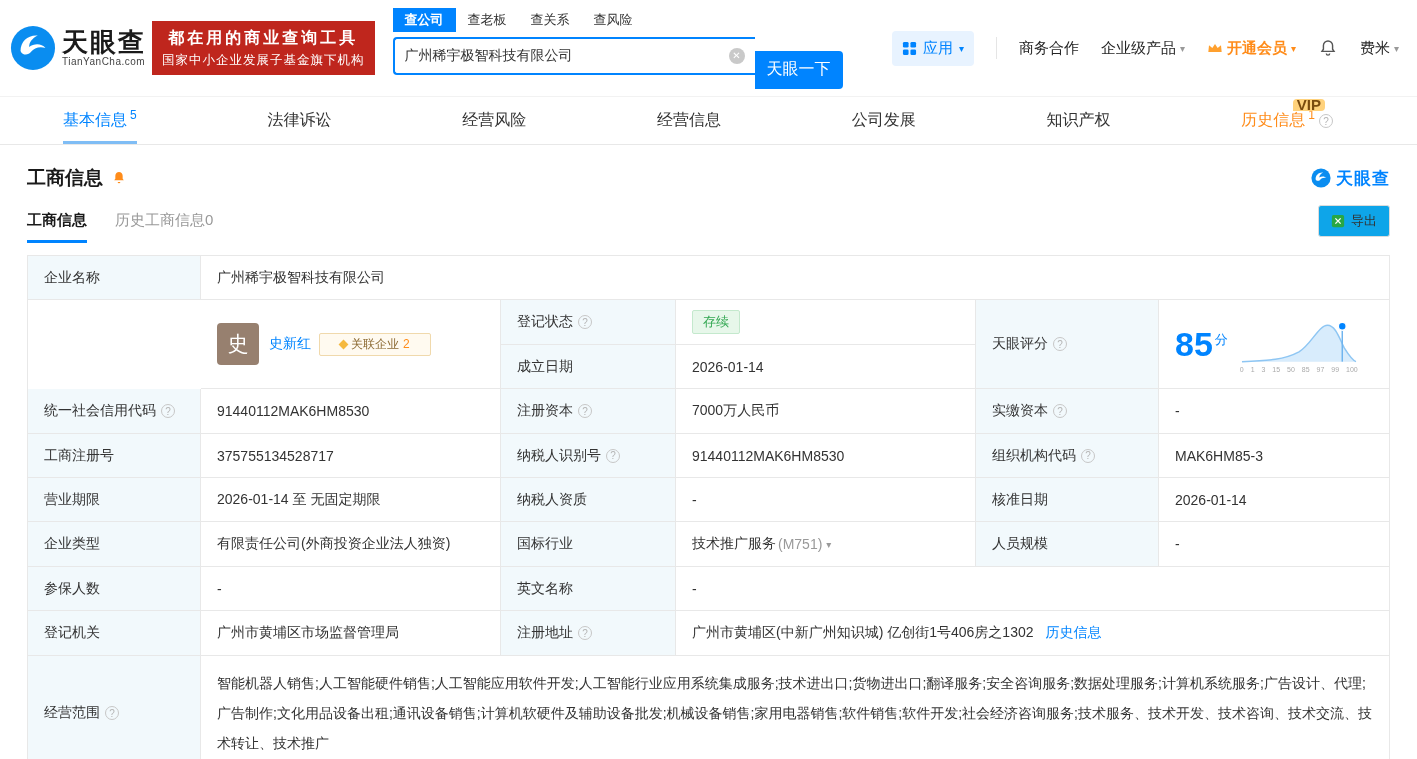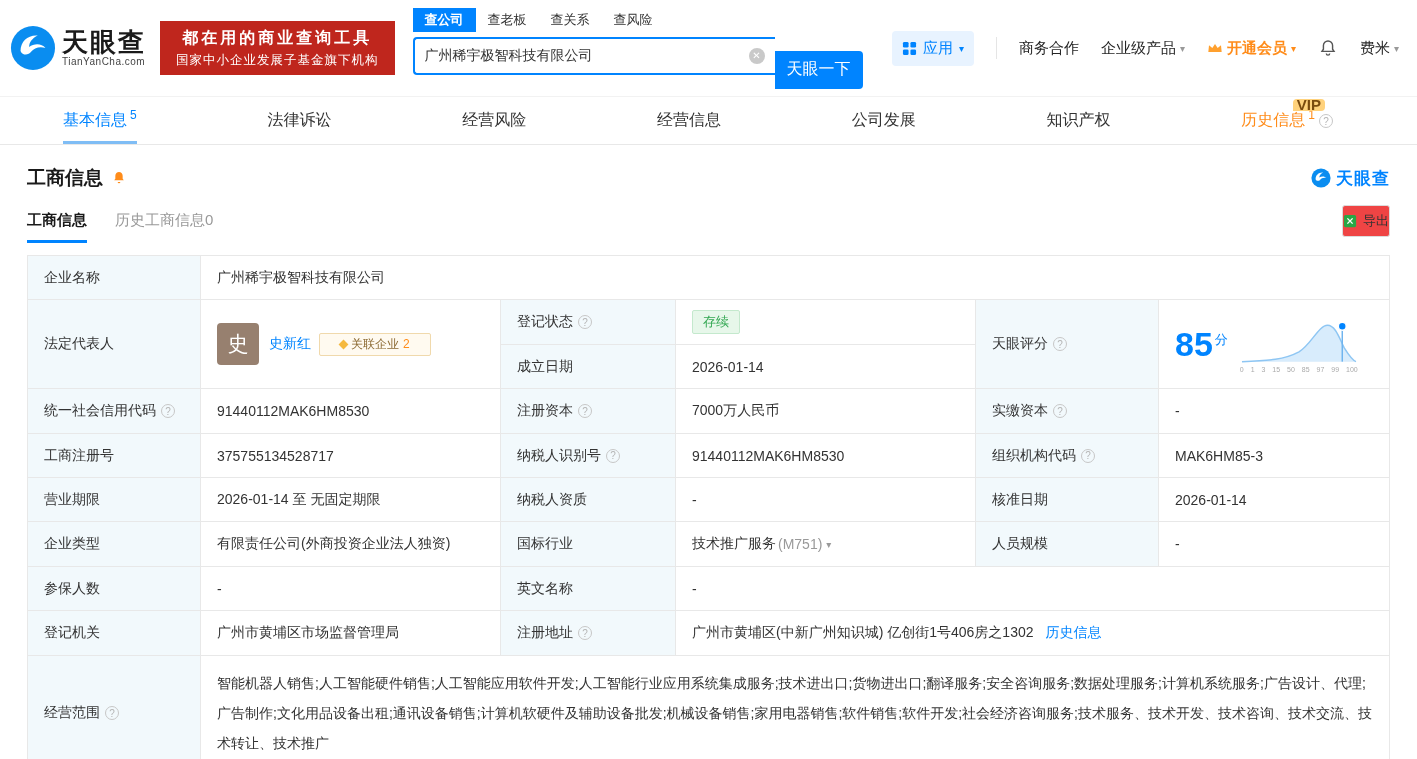--- a/index.html
+++ b/index.html
@@ -5,21 +5,21 @@
   * { margin:0; padding:0; box-sizing:border-box; }
   html,body { width:1417px; height:759px; background:#fff; overflow:hidden;
     font-family:"Liberation Sans","DejaVu Sans",sans-serif; color:#333; }
 
   
   .topbar { height:97px; display:flex; align-items:center; padding:0 18px 0 10px; border-bottom:1px solid #f2f2f2; }
   .logo { display:flex; align-items:center; cursor:pointer; }
   .logo-text { margin-left:6px; }
   .logo-cn { font-size:26px; font-weight:bold; color:#1a1a1a; letter-spacing:2px; line-height:1.05; }
   .logo-en { font-size:10px; color:#444; letter-spacing:0.5px; }
-  .banner { margin-left:14px; background:#bf261d; color:#fff; height:54px; padding:6px 16px;
+  .banner { margin-left:6px; background:#bf261d; color:#fff; height:54px; padding:6px 10px;
     display:flex; flex-direction:column; justify-content:center; text-align:center; }
   .banner-l1 { font-size:16px; font-weight:bold; letter-spacing:3px; }
   .banner-l2 { font-size:12.5px; letter-spacing:1px; margin-top:3px; }
 
   .search-area { margin-left:18px; display:flex; flex-direction:column; }
   .search-tabs { display:flex; align-items:center; margin-bottom:5px; }
   .search-tab { font-size:13px; color:#333; padding:3px 12px; cursor:pointer; }
   .search-tab.active { background:#0084ff; color:#fff; font-weight:bold; }
   .search-row { display:flex; }
   .search-box { width:362px; height:38px; border:2px solid #0084ff; border-right:none;
@@ -59,21 +59,21 @@
   .section-title { font-size:19px; font-weight:bold; color:#1a1a1a; }
   .section-bell { margin-left:8px; cursor:pointer; display:flex; }
   .watermark { margin-left:auto; display:flex; align-items:center; gap:5px; cursor:default; }
   .watermark-text { color:#0084ff; font-weight:bold; font-size:17px; letter-spacing:1px; }
 
   .subtabs { display:flex; align-items:flex-end; padding:14px 27px 0; }
   .subtab { font-size:15px; color:#999; margin-right:28px; padding-bottom:13px; cursor:pointer; position:relative; }
   .subtab.active { color:#1a1a1a; font-weight:bold; }
   .subtab.active::after { content:""; position:absolute; bottom:0; left:0; right:0; height:3px; background:#0084ff; }
   .export-btn { margin-left:auto; margin-bottom:6px; border:1px solid #dcdcdc; border-radius:3px;
-    background:#ef4444; padding:6px 0; display:flex; align-items:center; gap:6px;
+    background:#0ea5e9; padding:6px 12px; display:flex; align-items:center; gap:6px;
     font-size:13px; color:#333; cursor:pointer; }
 
   
   .info-table { margin:12px 27px 0; display:grid;
     grid-template-columns:173px 300px 175px 300px 183px 1fr;
     grid-template-rows:44px 45px 44px 45px 44px 44px 45px 44px 45px auto;
     border-top:1px solid #e8e8e8; border-left:1px solid #e8e8e8; font-size:14px; }
   .cell { border-right:1px solid #e8e8e8; border-bottom:1px solid #e8e8e8;
     display:flex; align-items:center; padding:0 16px; background:#fff; color:#333; min-width:0; }
   .cell.label { background:#f2f9fc; gap:5px; }
@@ -239,23 +239,20 @@
 
 <div class="info-table">
 
   <div class="cell label r1 c1">
     <span>企业名称</span>
   </div>
   <div class="cell r1 c2-7">
     <span>广州稀宇极智科技有限公司</span>
   </div>
 
-  <div class="cell label r2-4 c1">
-    <span>法定代表人</span>
-  </div>
   <div class="cell r2-4 c2">
     <span class="avatar">史</span>
     <span class="rep-name link">史新红</span>
     <span class="rel-badge">
       <span class="rel-icon"></span>
       <span>关联企业</span>
       <span class="rel-count">2</span>
     </span>
   </div>
 

